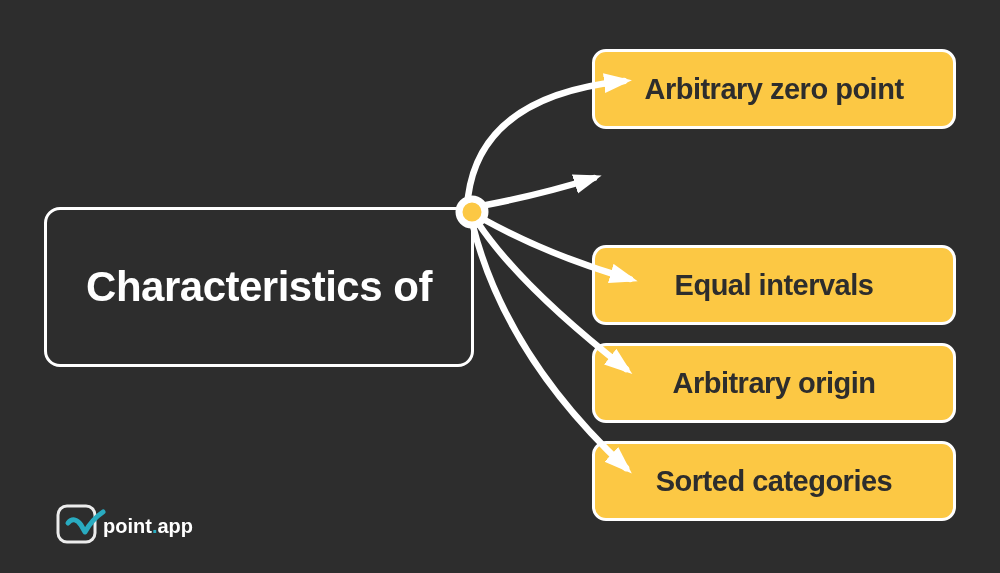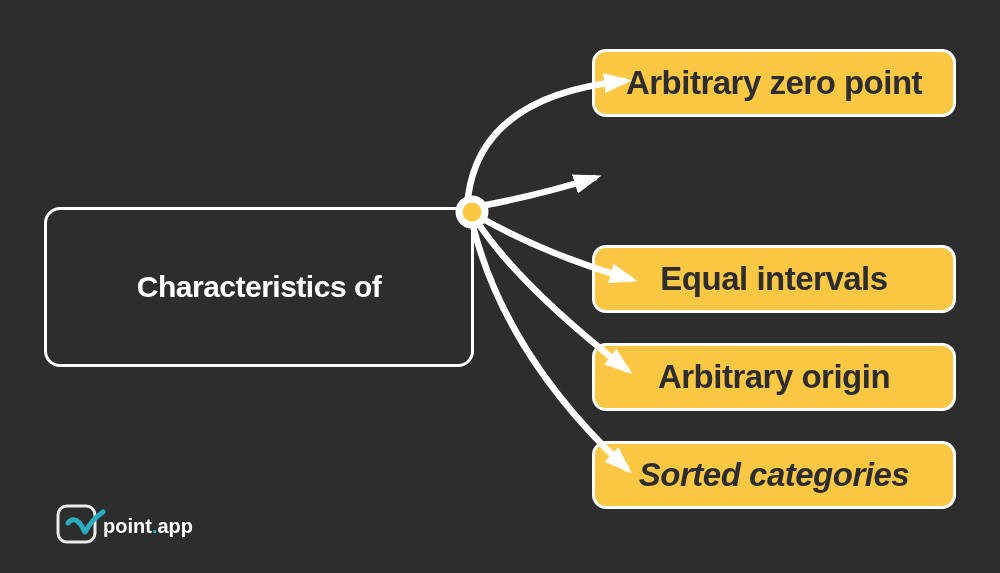--- a/index.html
+++ b/index.html
@@ -20,42 +20,42 @@
   }
   .title-box{
     position:absolute;
     left:44px;top:207px;
     width:430px;height:160px;
     border:3px solid var(--white);
     border-radius:16px;
     display:flex;flex-direction:row;
     align-items:center;justify-content:center;
     color:var(--white);
-    font-size:30px;font-weight:700;
+    font-size:42px;font-weight:700;
     letter-spacing:-0.5px;
     line-height:56px;
     text-align:center;
   }
   .branch{
     position:absolute;
-    left:592px;width:364px;height:68px;
+    left:592px;width:364px;height:80px;
     background:var(--yellow);
     border:3px solid var(--white);
     border-radius:14px;
     display:flex;align-items:center;justify-content:center;
     color:var(--dark-text);
-    font-size:33px;font-weight:700;
+    font-size:29px;font-weight:700;
     letter-spacing:-0.5px;
     text-align:center;
   }
   .branch.b0{top:49px;}
   .branch.b1{top:147px;}
   .branch.b2{top:245px;}
   .branch.b3{top:343px;}
-  .branch.b4{top:441px;font-style:italic;}
+  .branch.b4{top:441px;}
   .overlay{
     position:absolute;left:0;top:0;
     width:1000px;height:573px;
     pointer-events:none;
   }
   .logo-text{
     position:absolute;
     left:103px;top:515px;
     font-size:20px;font-weight:700;
     color:var(--white);

